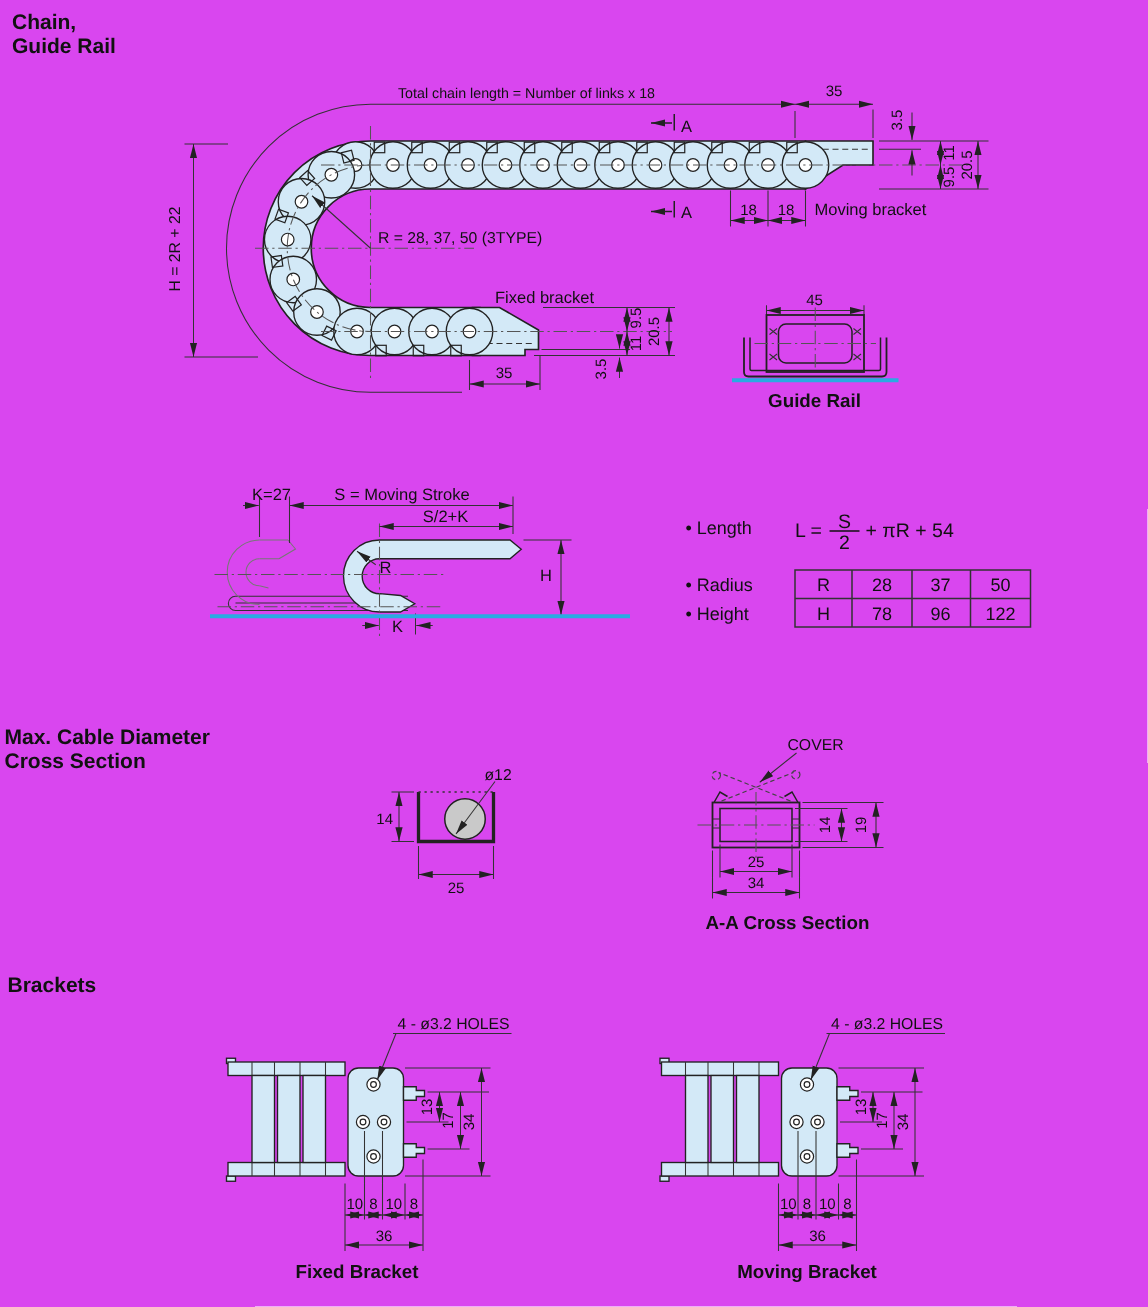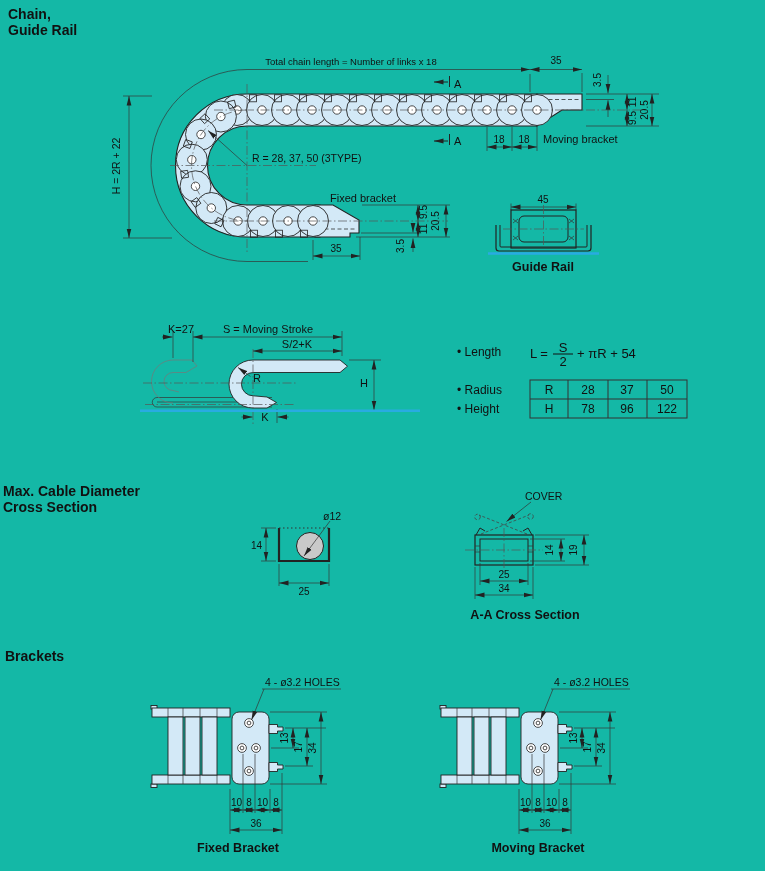--- a/index.html
+++ b/index.html
@@ -1,16 +1,16 @@
 <!DOCTYPE html>
 <html><head>
 <meta charset="utf-8">
 <style>
   html,body{margin:0;padding:0;background:#ffffff;}
-  .page{position:relative;width:765px;height:871px;background:#14b8a6;overflow:hidden;}
+  .page{position:relative;width:765px;height:871px;background:#d946ef;overflow:hidden;}
   svg{position:absolute;left:0;top:0;}
   svg text{font-family:"Liberation Sans","DejaVu Sans",sans-serif;fill:#111;}
   .tx9{font-size:9.5px;}
   .tx10{font-size:10px;}
   .tx105{font-size:10.5px;}
   .tx11{font-size:11px;}
   .tx12{font-size:12px;}
   .tx13{font-size:13px;}
   .lb{font-size:12.5px;font-weight:600;}
   .hd1{font-size:14px;font-weight:600;}

